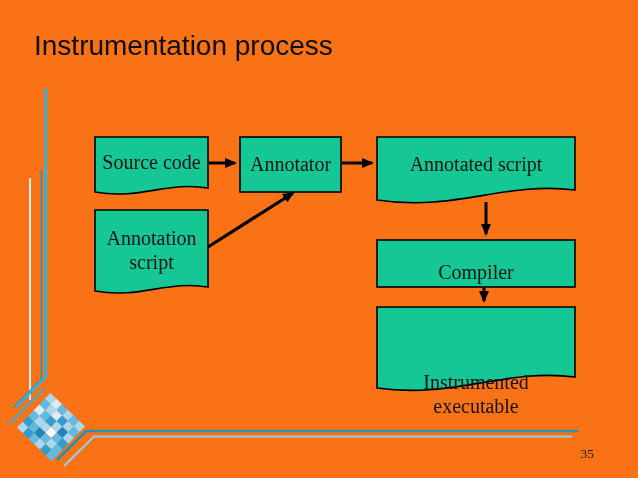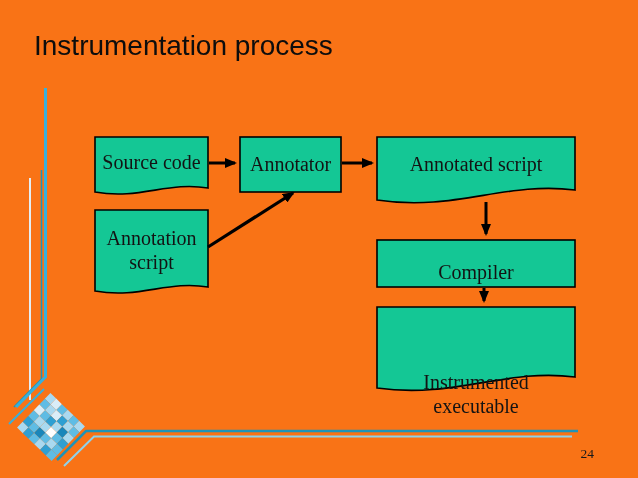--- a/index.html
+++ b/index.html
@@ -148,15 +148,15 @@
       <div class="tile" style="background: rgb(169, 217, 240);"></div>
       <div class="tile" style="background: rgb(95, 188, 228);"></div>
       <div class="tile" style="background: rgb(169, 217, 240);"></div>
       <div class="tile" style="background: rgb(47, 159, 210);"></div>
       <div class="tile" style="background: rgb(95, 188, 228);"></div>
       <div class="tile" style="background: rgb(169, 217, 240);"></div>
       <div class="tile" style="background: rgb(47, 159, 210);"></div>
       <div class="tile" style="background: rgb(95, 188, 228);"></div>
     </div>
 
-  <div class="page-number">24</div>
+  <div class="page-number">35</div>
 
 </div>
 
 </body></html>

